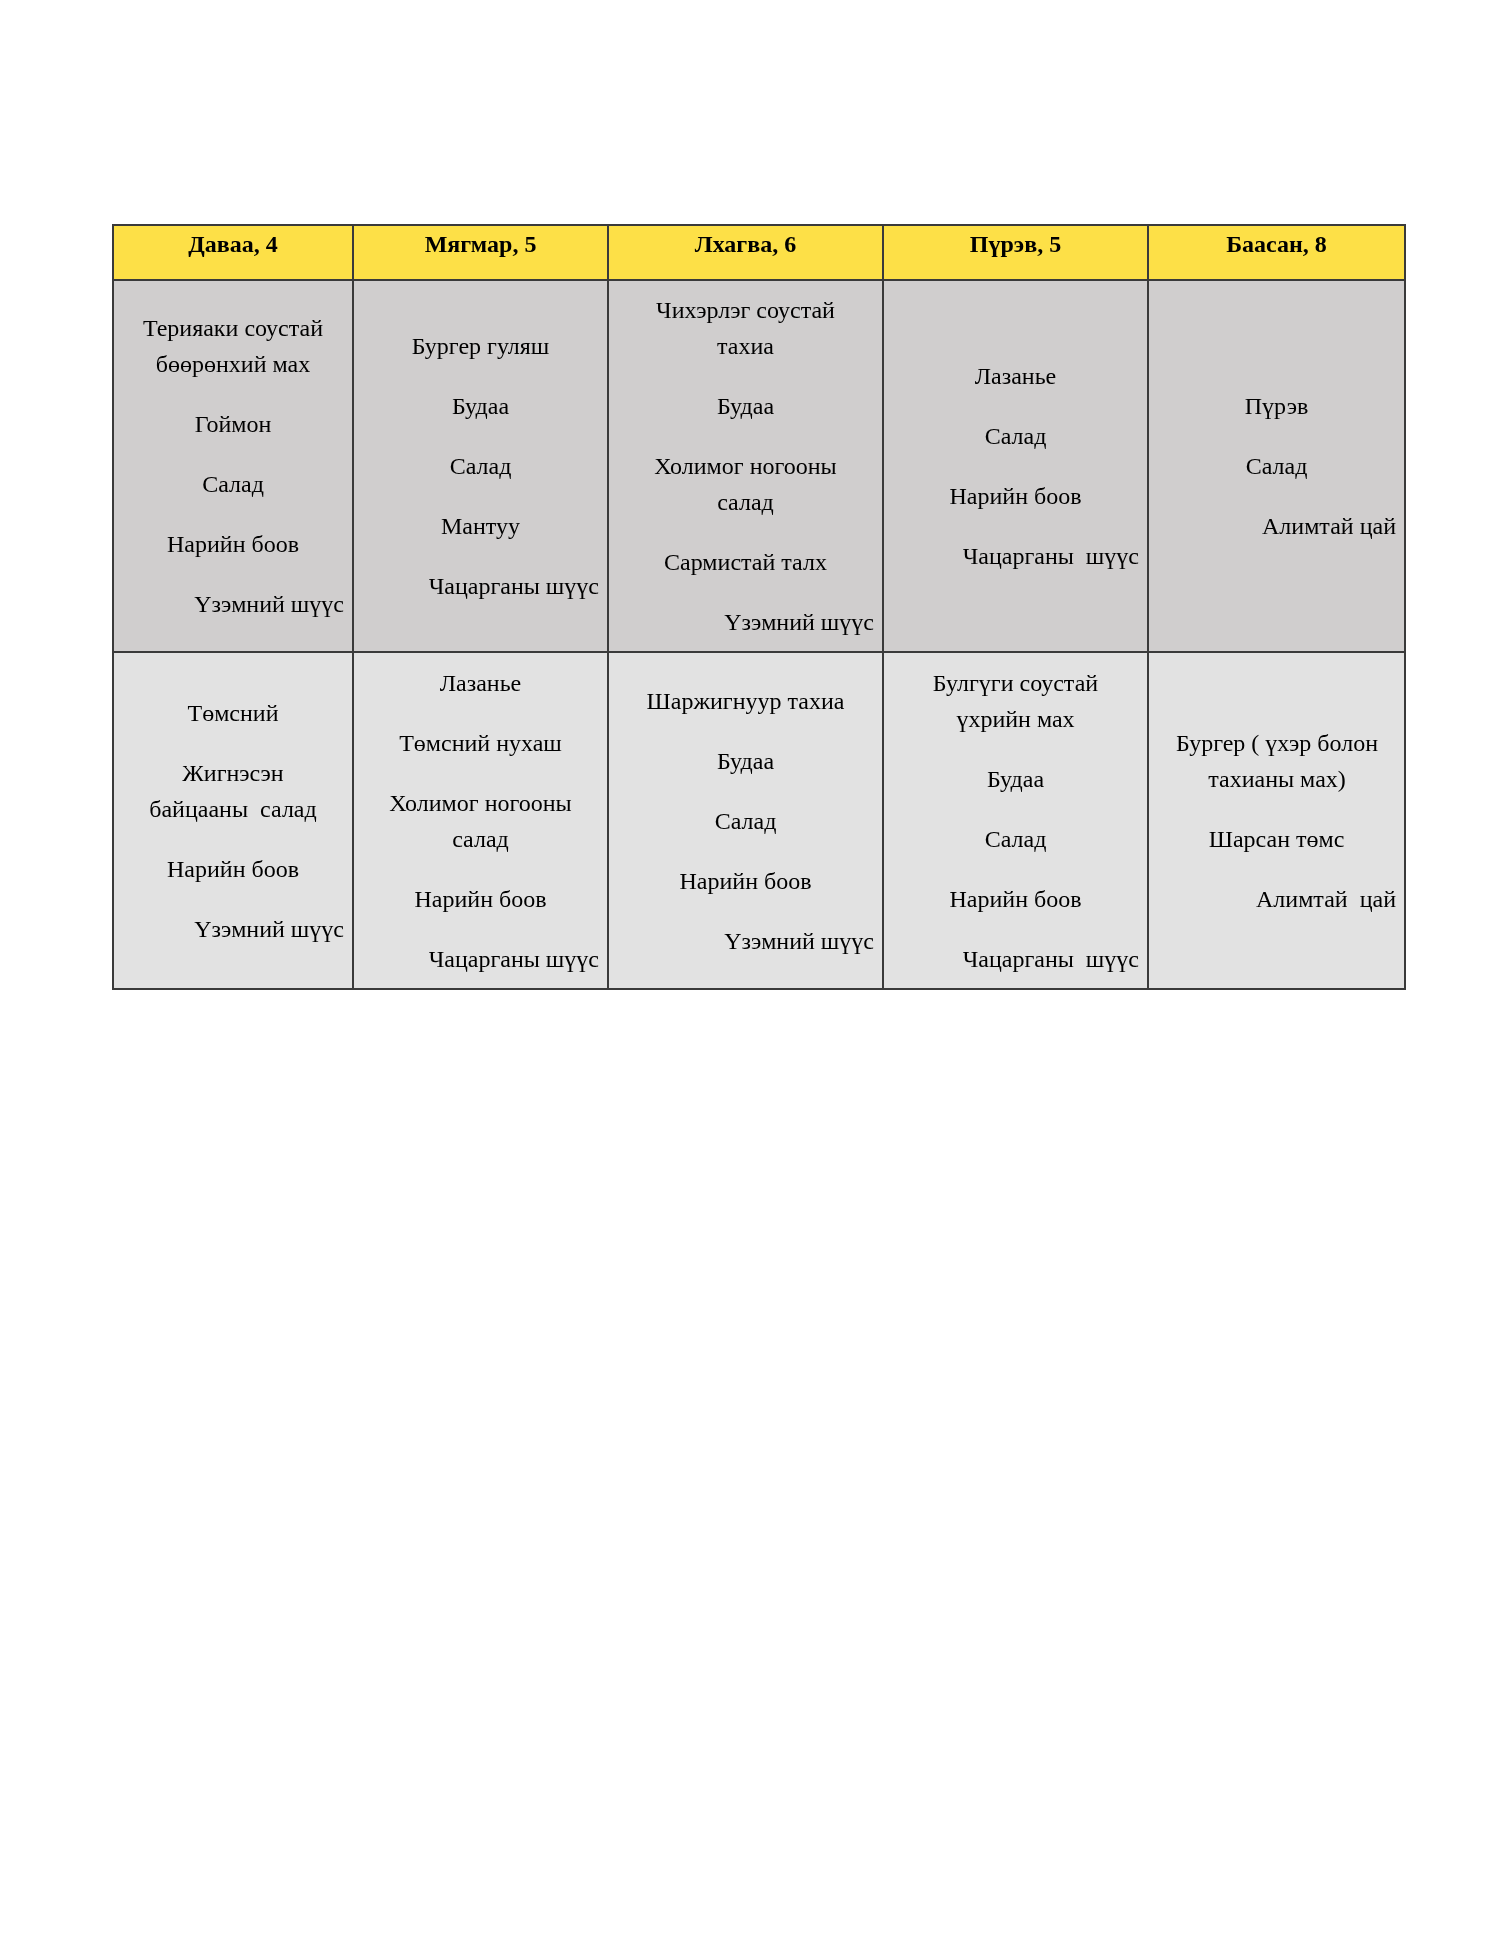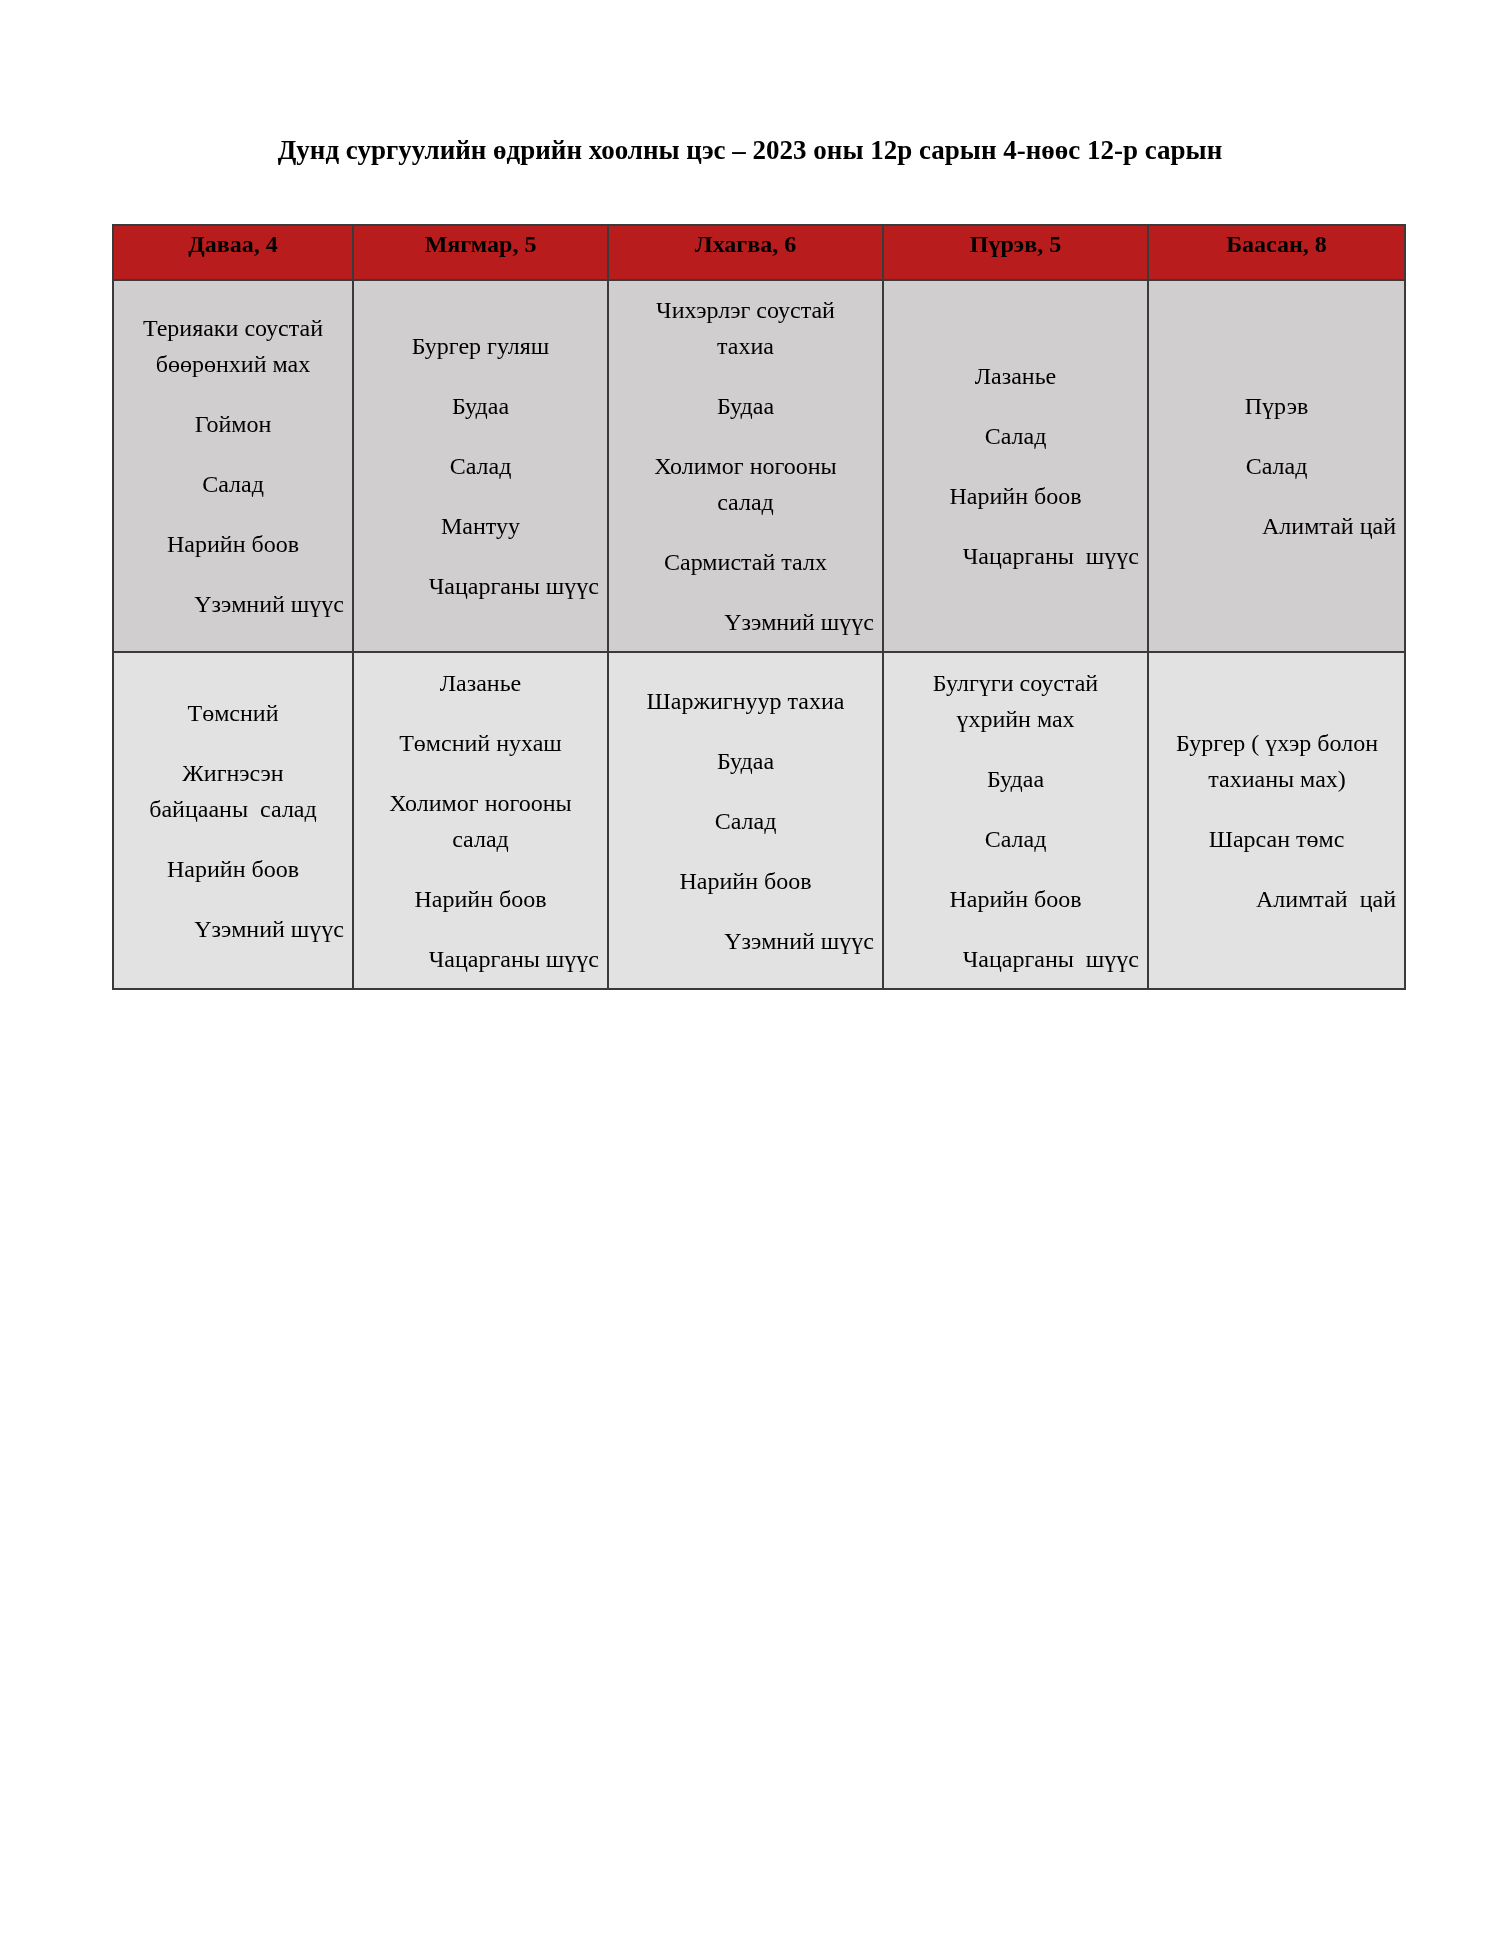--- a/index.html
+++ b/index.html
@@ -42,21 +42,21 @@
       width: 1292px;
     }
     table.menu td {
       border: 2px solid #3a3a3a;
       text-align: center;
       padding: 0;
       font-size: 24px;
       line-height: 36px;
     }
     tr.head td {
-      background: #b91c1c;
+      background: #fde047;
       height: 53px;
       vertical-align: top;
       font-weight: bold;
       padding-top: 0px;
     }
     tr.body1 td {
       background: #D0CECE;
       height: 370px;
       vertical-align: middle;
     }
@@ -69,21 +69,20 @@
       display: block;
       margin: 0 auto 24px auto;
       padding: 0 8px;
     }
     .dish:last-child { margin-bottom: 0; text-align: right; }
   </style>
 </head>
 <body>
 
 <div class="title-block">
-  <div class="line2">Дунд сургуулийн өдрийн хоолны цэс – 2023 оны 12р сарын 4-нөөс 12-р сарын</div>
 </div>
 
 <table class="menu">
   <colgroup>
     <col style="width:240px">
     <col style="width:255px">
     <col style="width:275px">
     <col style="width:265px">
     <col style="width:257px">
   </colgroup>

